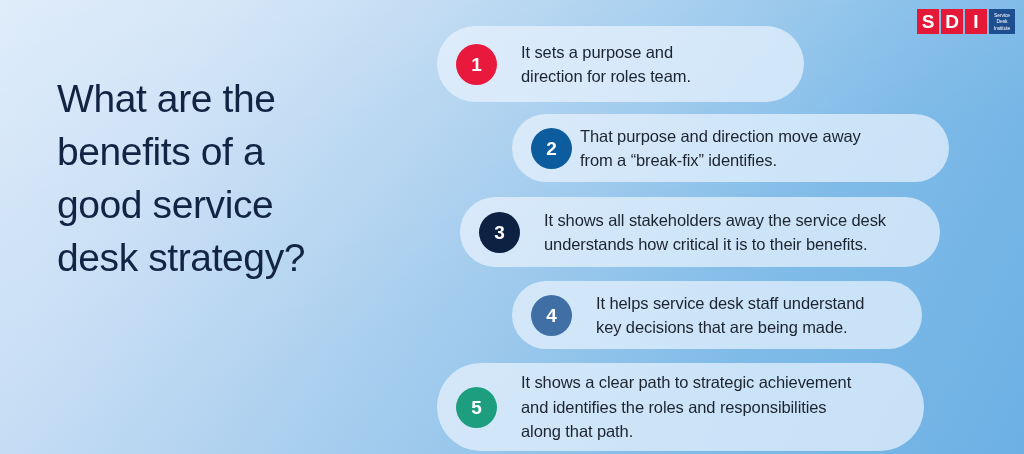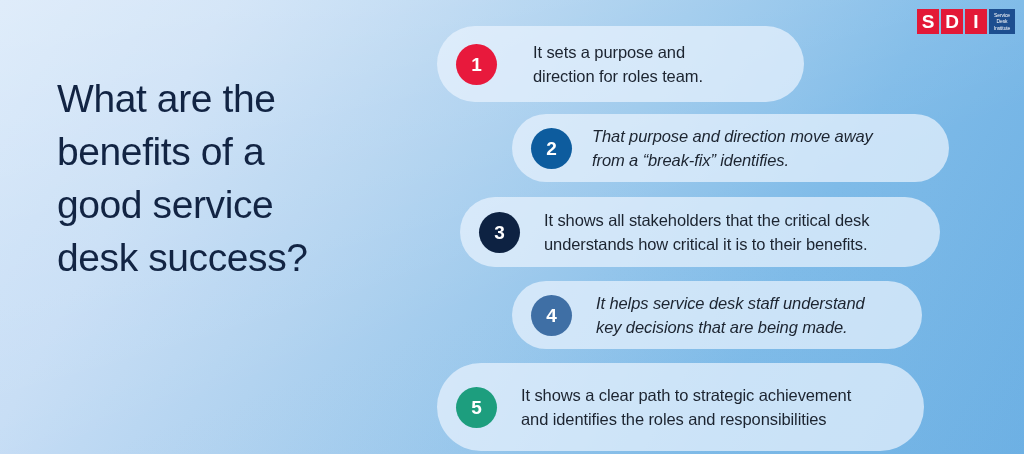--- a/index.html
+++ b/index.html
@@ -95,36 +95,36 @@
     color: #1c2430;
     font-size: 16.5px;
     line-height: 24.5px;
     letter-spacing: -0.1px;
   }
 
   
   .item-1 { left: 17px;  top: 9px;   width: 367px; height: 76px; }
   .item-1 .pill  { width: 367px; }
   .item-1 .badge { margin-left: 19px; }
-  .item-1 .text  { margin-left: 36px; }
+  .item-1 .text  { margin-left: 24px; }
 
   .item-2 { left: 92px;  top: 97px;  width: 437px; height: 68px; }
   .item-2 .pill  { width: 437px; }
   .item-2 .badge { margin-left: 19px; }
-  .item-2 .text  { margin-left: 20px; font-style: italic; }
+  .item-2 .text  { margin-left: 8px; }
 
   .item-3 { left: 40px;  top: 180px; width: 480px; height: 70px; }
   .item-3 .pill  { width: 480px; }
   .item-3 .badge { margin-left: 19px; }
   .item-3 .text  { margin-left: 24px; }
 
   .item-4 { left: 92px;  top: 264px; width: 410px; height: 68px; }
   .item-4 .pill  { width: 410px; }
   .item-4 .badge { margin-left: 19px; }
-  .item-4 .text  { margin-left: 24px; font-style: italic; }
+  .item-4 .text  { margin-left: 24px; }
 
   .item-5 { left: 17px;  top: 346px; width: 487px; height: 88px; }
   .item-5 .pill  { width: 487px; }
   .item-5 .badge { margin-left: 19px; }
   .item-5 .text  { margin-left: 24px; }
 
   
   .logo {
     position: absolute;
     top: 9px;
@@ -163,21 +163,21 @@
 </style>
 </head>
 <body>
 
 <div class="bg-sheen"></div>
 
 <h1 class="headline">
   <span>What are the</span><br>
   <span>benefits of a</span><br>
   <span class="strong">good service</span><br>
-  <span class="strong">desk success</span><span>?</span>
+  <span class="strong">desk strategy</span><span>?</span>
 </h1>
 
 <div class="list">
 
   <div class="item item-1">
     <div class="pill"></div>
     <div class="badge" style="background-color: rgb(232, 25, 60);">1</div>
     <div class="text">
       <span>It sets a purpose and</span><br>
       <span>direction for roles team.</span>
@@ -190,40 +190,41 @@
     <div class="text">
       <span>That purpose and direction move away</span><br>
       <span>from a “break-fix” identifies.</span>
     </div>
   </div>
 
   <div class="item item-3">
     <div class="pill"></div>
     <div class="badge" style="background-color: rgb(13, 34, 66);">3</div>
     <div class="text">
-      <span>It shows all stakeholders that the critical desk</span><br>
+      <span>It shows all stakeholders away the service desk</span><br>
       <span>understands how critical it is to their benefits.</span>
     </div>
   </div>
 
   <div class="item item-4">
     <div class="pill"></div>
     <div class="badge" style="background-color: rgb(63, 111, 165);">4</div>
     <div class="text">
       <span>It helps service desk staff understand</span><br>
       <span>key decisions that are being made.</span>
     </div>
   </div>
 
   <div class="item item-5">
     <div class="pill"></div>
     <div class="badge" style="background-color: rgb(29, 158, 126);">5</div>
     <div class="text">
       <span>It shows a clear path to strategic achievement</span><br>
       <span>and identifies the roles and responsibilities</span><br>
+      <span>along that path.</span>
     </div>
   </div>
 
 </div>
 
 <div class="logo">
   <div class="logo-letter" style="background-color: rgb(227, 25, 55);">S</div>
   <div class="logo-letter" style="background-color: rgb(227, 25, 55);">D</div>
   <div class="logo-letter" style="background-color: rgb(227, 25, 55);">I</div>
   <div class="logo-tag" style="background-color: rgb(29, 78, 143);">

